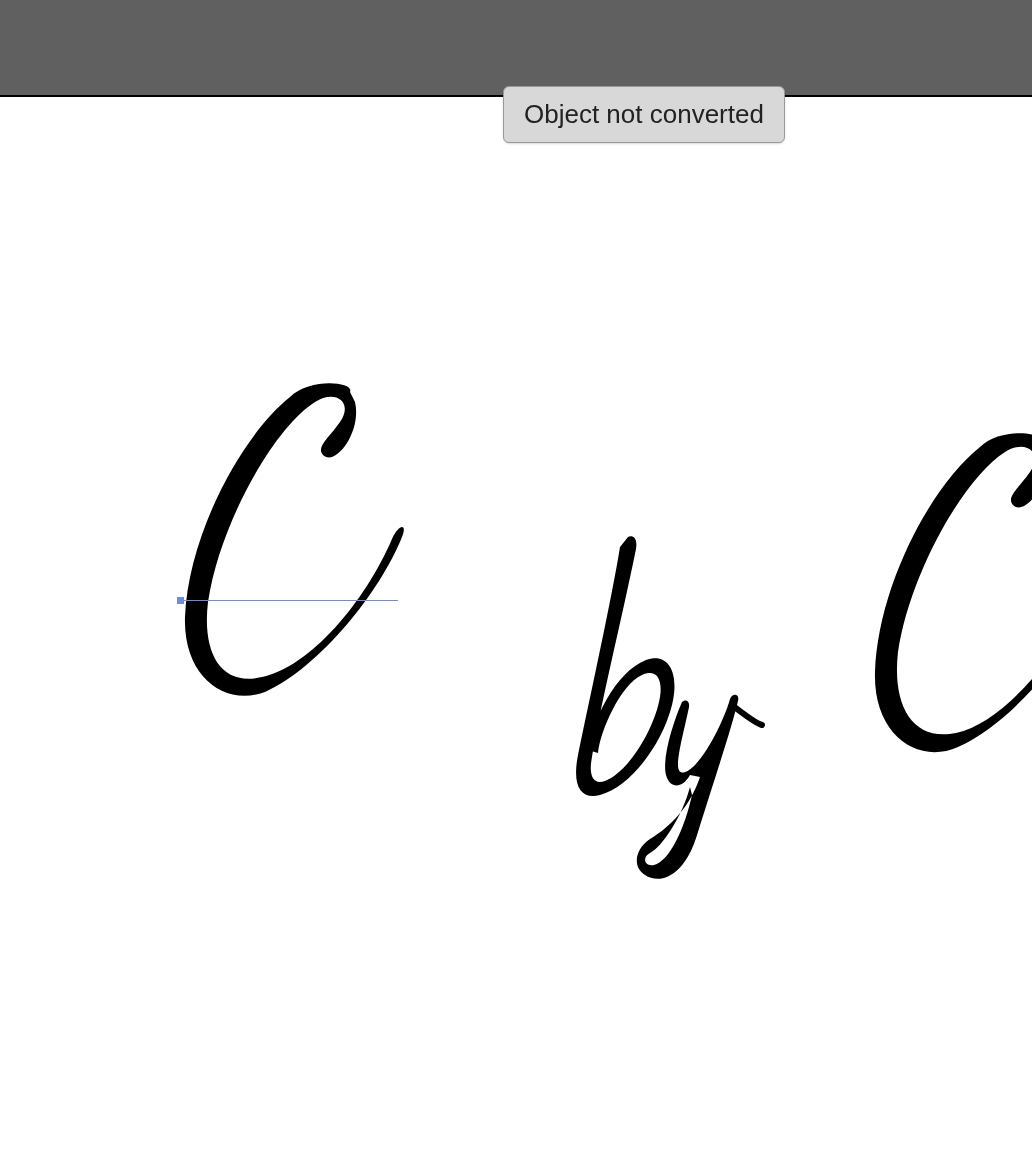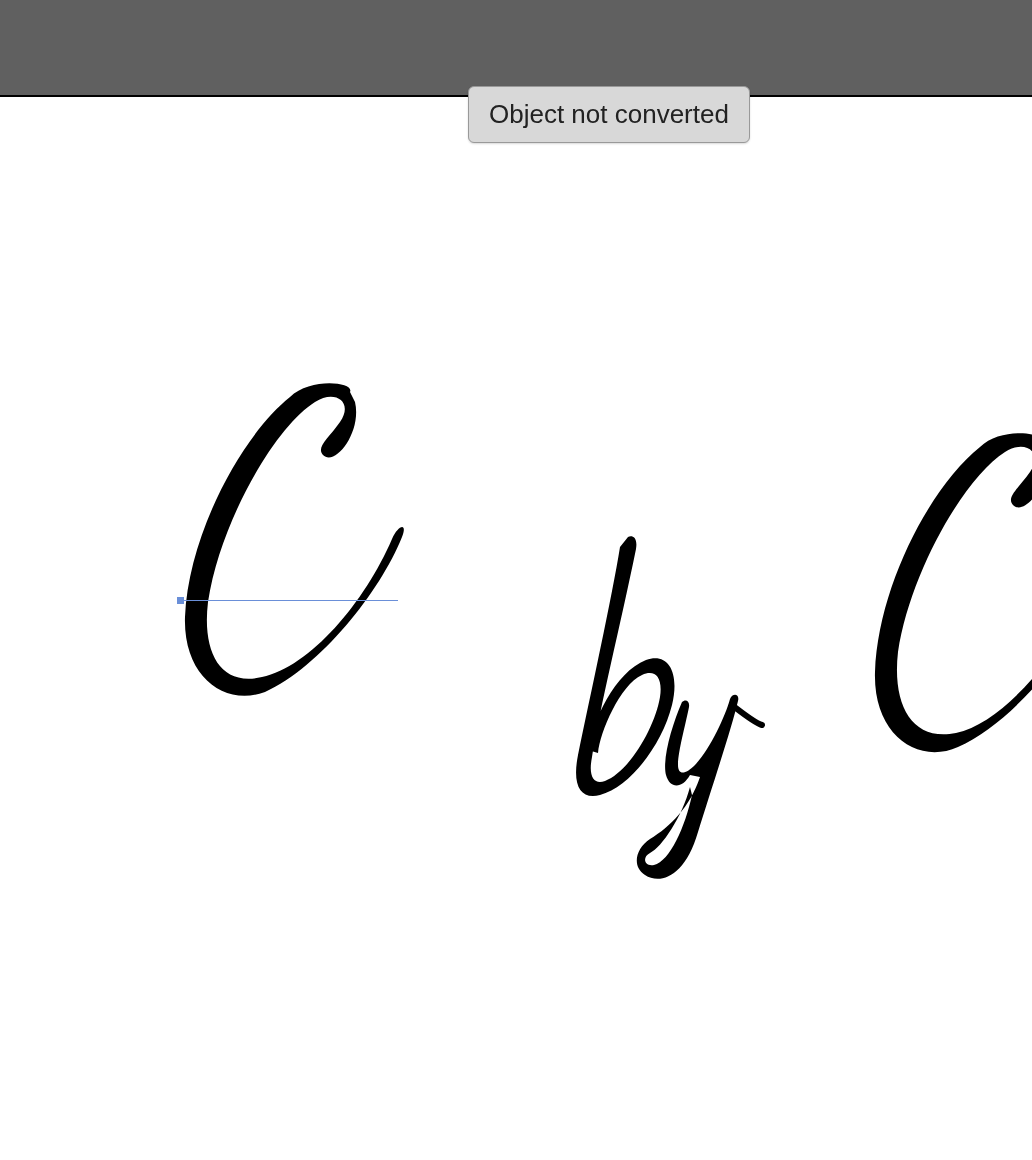--- a/index.html
+++ b/index.html
@@ -12,21 +12,21 @@
     }
     .canvas {
       position: relative;
       width: 100%;
       height: calc(100% - 97px);
       background: #fff;
     }
     .tooltip {
       position: absolute;
       top: -11px;
-      left: 468px;
+      left: 503px;
       padding: 12px 20px;
       background: #d8d8d8;
       border: 1px solid #999;
       border-radius: 6px;
       font-size: 26px;
       color: #222;
       box-shadow: 0 1px 2px rgba(0,0,0,.15);
       z-index: 10;
     }
     .selection-line {

